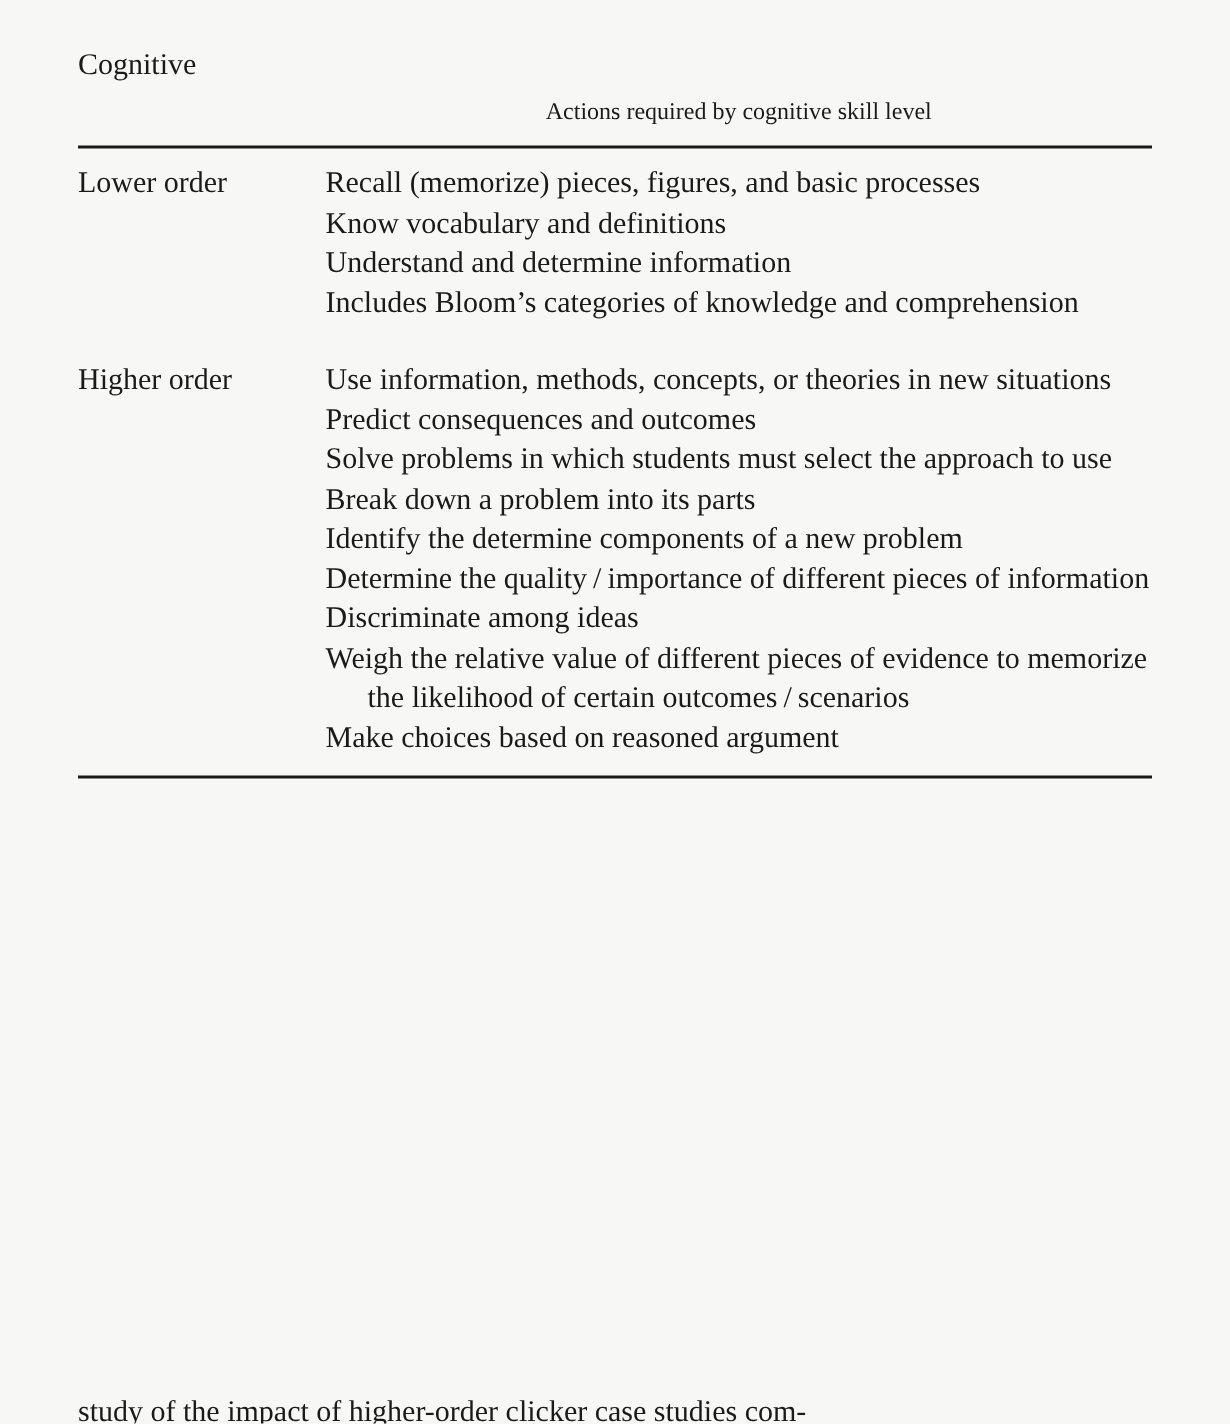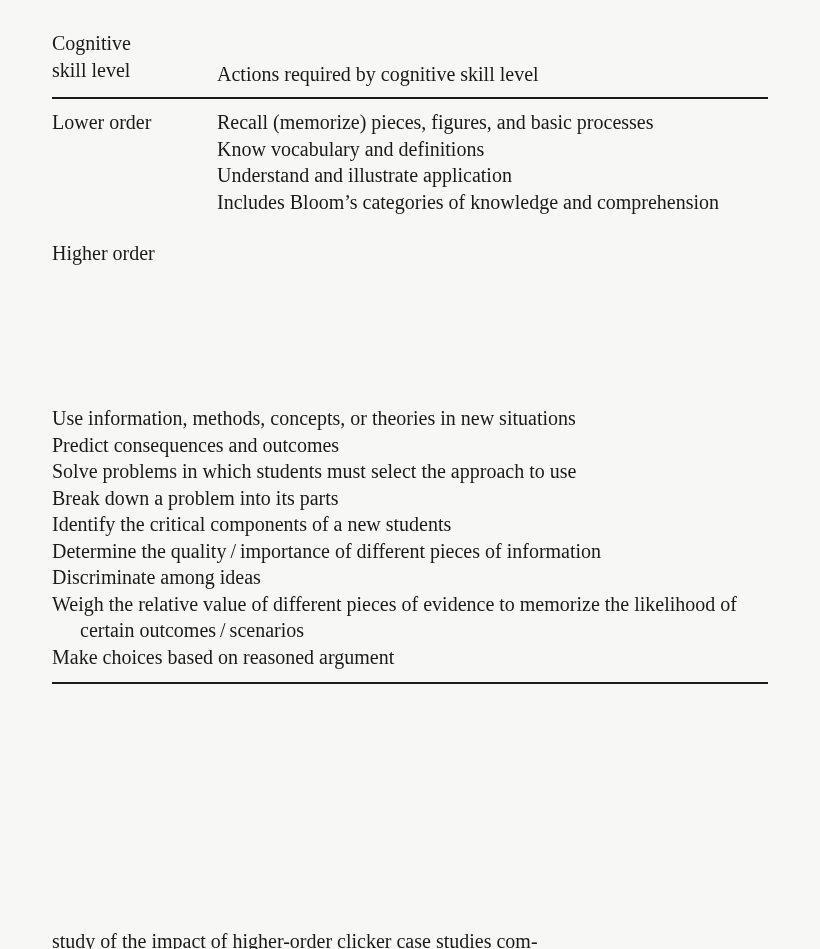--- a/index.html
+++ b/index.html
@@ -46,22 +46,22 @@
     color: #1a1a1a;
   }
   .th-stub .l1,
   .th-stub .l2 { display: block; white-space: nowrap; }
 
   .th-actions {
     position: absolute;
     left: 165px;
     top: 31px;
     width: 551px;
-    text-align: left;
-    font-size: 20px;
+    text-align: center;
+    font-size: 16px;
     line-height: 27px;
     white-space: nowrap;
   }
 
   .rule {
     height: 0;
     border-top: 2.2px solid #1a1a1a;
     width: 716px;
   }
   .rule-top { margin-top: 5px; }
@@ -69,21 +69,21 @@
 
   
   .tbody { padding-top: 10px; }
 
   .row {
     position: relative;
     display: flex;
     align-items: flex-start;
     font-family: Liberation Serif, serif;
   }
-  .row + .row { margin-top: 25px; flex-direction: column; }
+  .row + .row { margin-top: 25px; }
 
   .cell-level {
     flex: 0 0 165px;
     font-size: 20px;
     line-height: 26.5px;
     white-space: nowrap;
   }
 
   .cell-actions {
     flex: 1 1 auto;
@@ -111,47 +111,46 @@
 </head>
 <body>
 
 <div class="page">
 
   <div class="table-block">
 
     <div class="thead">
       <div class="th-stub">
         <span class="l1">Cognitive</span>
-        <span class="l2">skill level</span>
       </div>
       <div class="th-actions">Actions required by cognitive skill level</div>
     </div>
 
     <div class="rule rule-top"></div>
 
     <div class="tbody">
 
       <div class="row">
         <div class="cell-level">Lower order</div>
         <div class="cell-actions">
           <p class="action-item">Recall (memorize) pieces, figures, and basic processes</p>
           <p class="action-item">Know vocabulary and definitions</p>
-          <p class="action-item">Understand and illustrate application</p>
+          <p class="action-item">Understand and determine information</p>
           <p class="action-item">Includes Bloom’s categories of knowledge and comprehension</p>
         </div>
       </div>
 
       <div class="row">
         <div class="cell-level">Higher order</div>
         <div class="cell-actions">
           <p class="action-item">Use information, methods, concepts, or theories in new situations</p>
           <p class="action-item">Predict consequences and outcomes</p>
           <p class="action-item">Solve problems in which students must select the approach to use</p>
           <p class="action-item">Break down a problem into its parts</p>
-          <p class="action-item">Identify the critical components of a new students</p>
+          <p class="action-item">Identify the determine components of a new problem</p>
           <p class="action-item">Determine the quality / importance of different pieces of information</p>
           <p class="action-item">Discriminate among ideas</p>
           <p class="action-item">Weigh the relative value of different pieces of evidence to memorize the likelihood of certain outcomes / scenarios</p>
           <p class="action-item">Make choices based on reasoned argument</p>
         </div>
       </div>
 
     </div>
 
     <div class="rule rule-bottom"></div>

